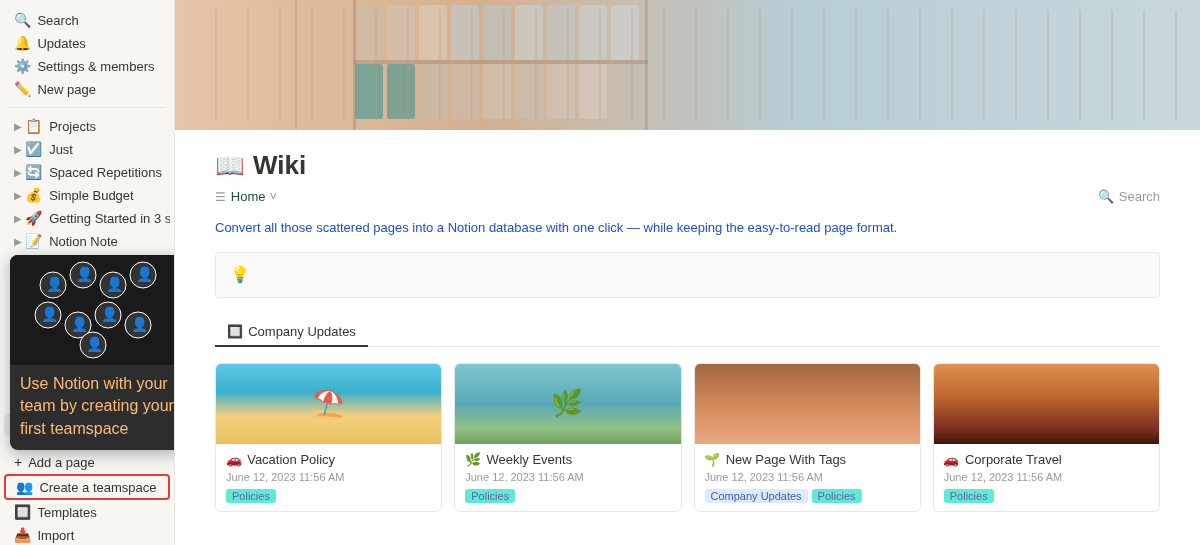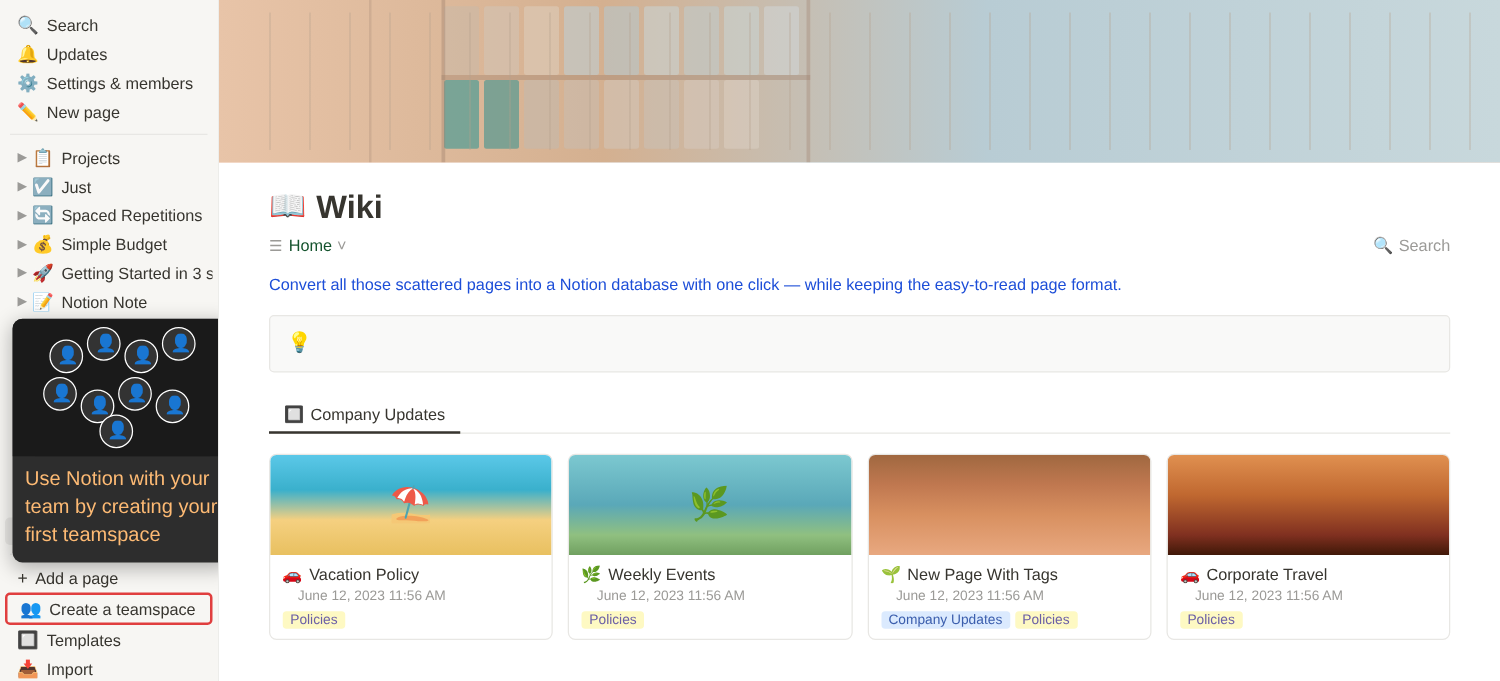--- a/index.html
+++ b/index.html
@@ -175,27 +175,27 @@
       margin-bottom: 24px;
     }
     .card {
       border: 1px solid #e8e7e4;
       border-radius: 6px;
       overflow: hidden;
       cursor: pointer;
     }
     .card-body { padding: 8px 10px; }
     .card-title { font-size: 13px; font-weight: 500; color: #37352f; margin-bottom: 4px; display: flex; align-items: center; gap: 5px; }
-    .card-date { font-size: 11px; color: #9b9a97; margin-bottom: 6px; margin-left: 12px; }
+    .card-date { font-size: 11px; color: #9b9a97; margin-bottom: 6px; }
     .card-tags { display: flex; flex-wrap: wrap; gap: 4px; }
     .tag {
       font-size: 11px;
       padding: 1px 6px;
       border-radius: 3px;
-      background: #fef9c3;
+      background: #5eead4;
       color: #6b5fa6;
     }
     .tag.blue { background: #dbeafe; color: #3b5ead; }
 
     
     .beach-scene {
       width: 100%; height: 80px;
       background: linear-gradient(180deg, #5bc8e8 0%, #3ab0cc 35%, #f5d080 65%, #e8c060 100%);
       display: flex; align-items: center; justify-content: center;
       font-size: 28px;

